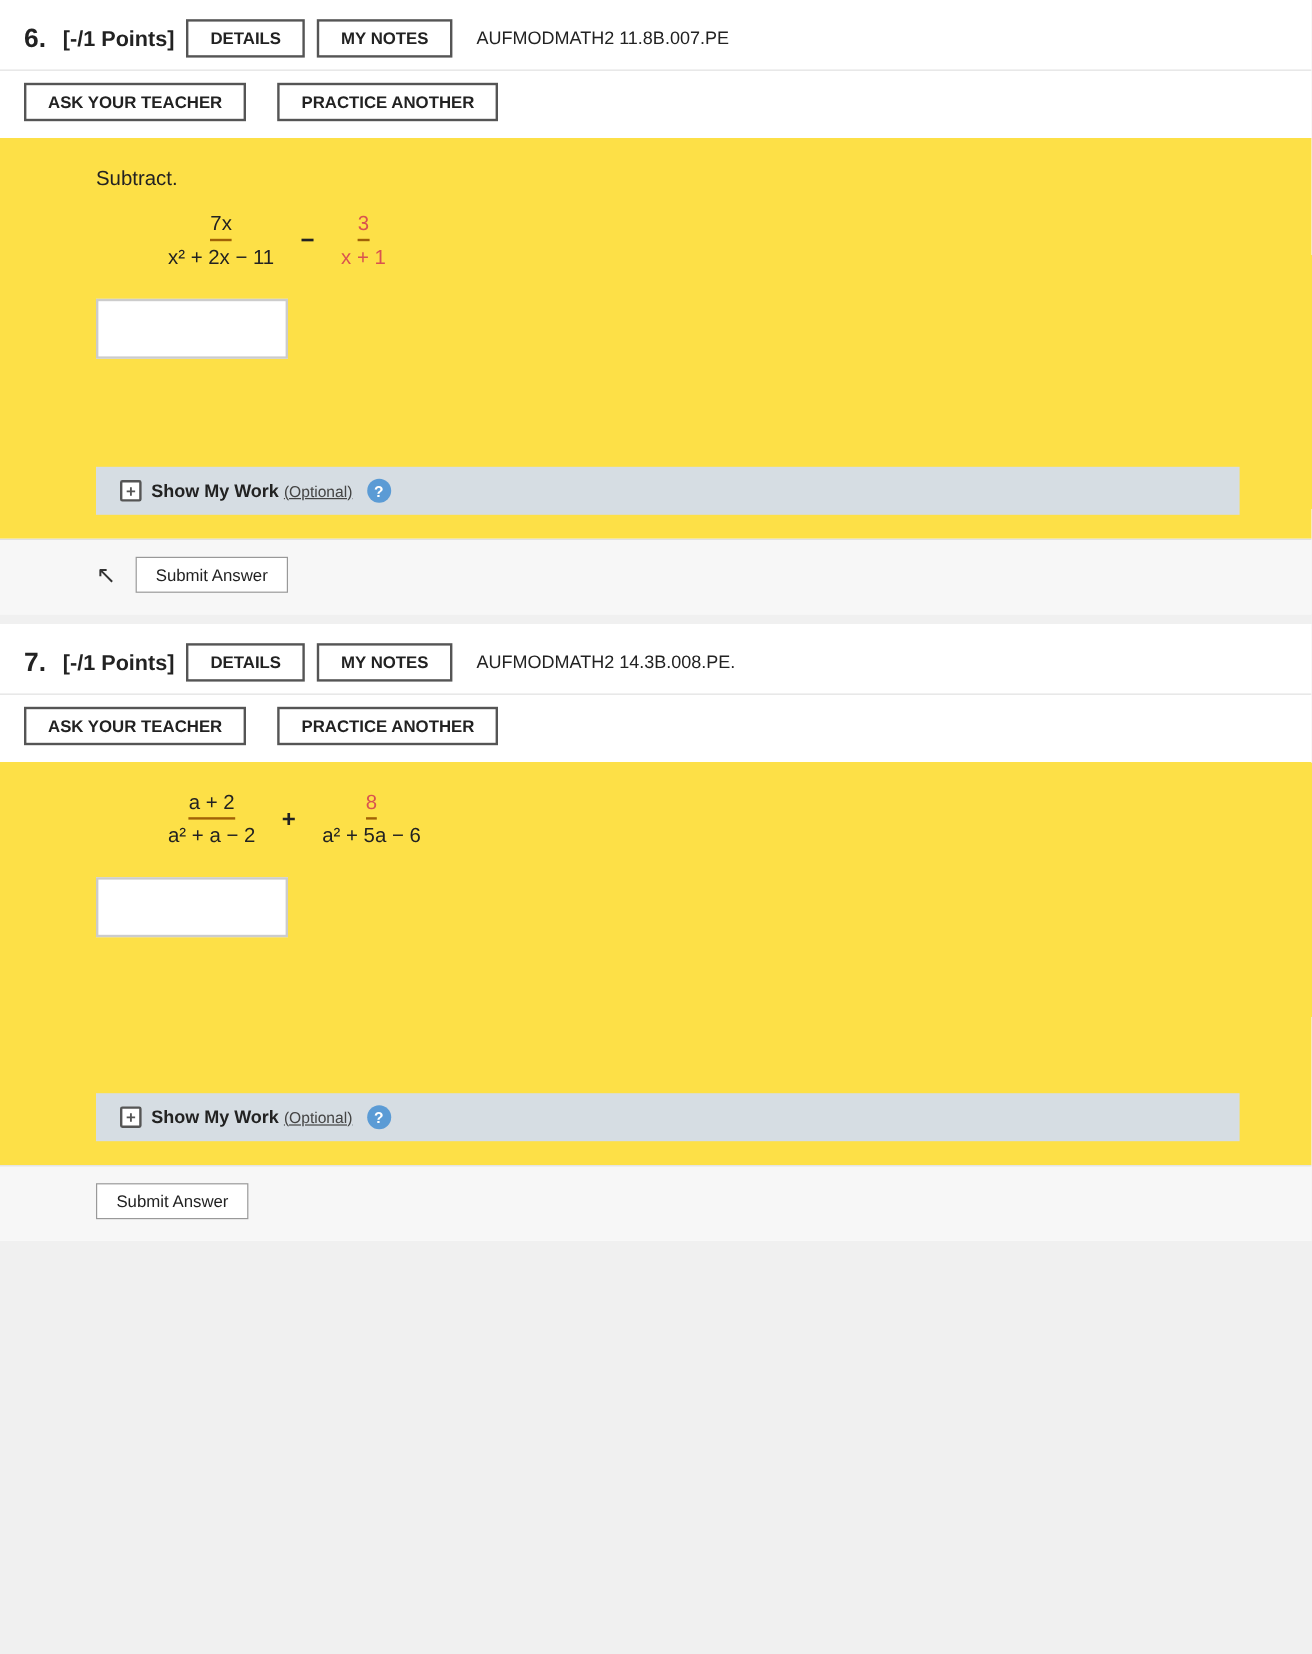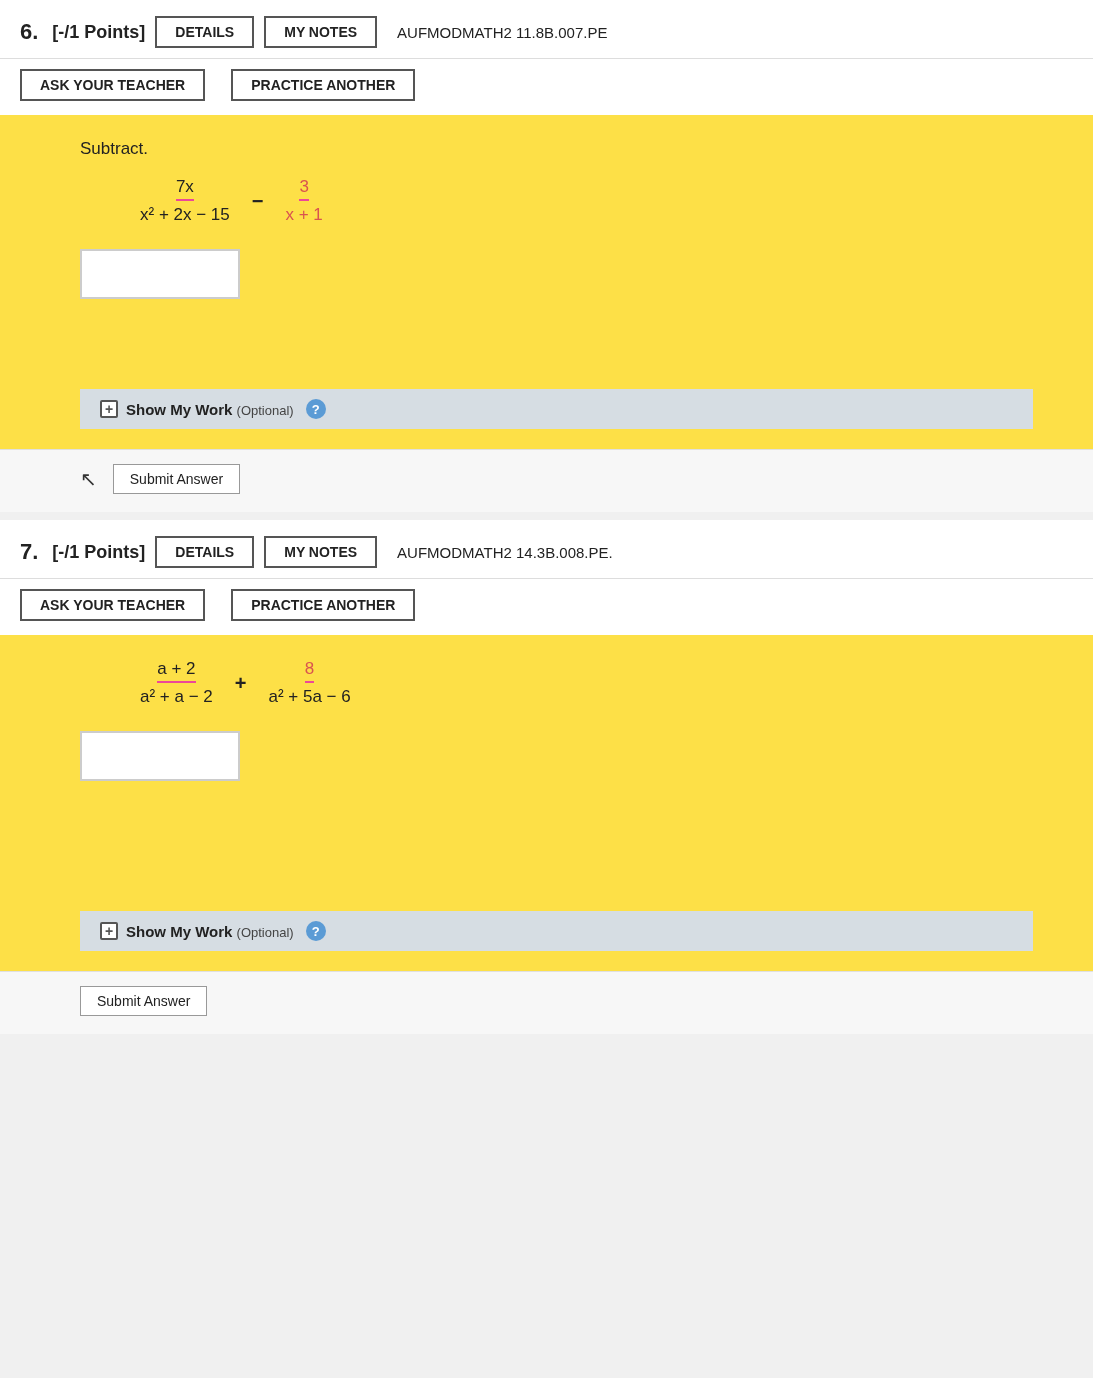--- a/index.html
+++ b/index.html
@@ -85,21 +85,21 @@
 
     .fraction {
       display: inline-flex;
       flex-direction: column;
       align-items: center;
       gap: 2px;
     }
 
     .fraction .numerator {
       padding-bottom: 2px;
-      border-bottom: 2px solid #ec4899;
+      border-bottom: 2px solid #a16207;
       text-align: center;
     }
 
     .fraction .denominator {
       padding-top: 2px;
       text-align: center;
     }
 
     .frac-red {
       color: #d9534f;
@@ -163,20 +163,21 @@
     .show-work-label {
       font-weight: bold;
       font-size: 15px;
       color: #222;
     }
 
     .show-work-optional {
       font-size: 13px;
       font-weight: normal;
       color: #444;
+      text-decoration: underline;
     }
 
     .submit-row {
       padding: 14px 20px 18px 80px;
       background: #f7f7f7;
       border-top: 1px solid #e0e0e0;
       display: flex;
       align-items: center;
       gap: 12px;
     }
@@ -210,21 +211,21 @@
   </div>
   <div class="problem-actions">
     <button class="btn-outline">ASK YOUR TEACHER</button>
     <button class="btn-outline">PRACTICE ANOTHER</button>
   </div>
   <div class="problem-body">
     <div class="instruction">Subtract.</div>
     <div class="math-expression">
       <div class="fraction">
         <div class="numerator">7x</div>
-        <div class="denominator">x² + 2x − 15</div>
+        <div class="denominator">x² + 2x − 11</div>
       </div>
       <span class="operator frac-red">−</span>
       <div class="fraction frac-red">
         <div class="numerator frac-red">3</div>
         <div class="denominator frac-red">x + 1</div>
       </div>
     </div>
     <input type="text" class="answer-box" style="">
     <div style="height:40px;"></div>
     <div class="show-work-bar">

